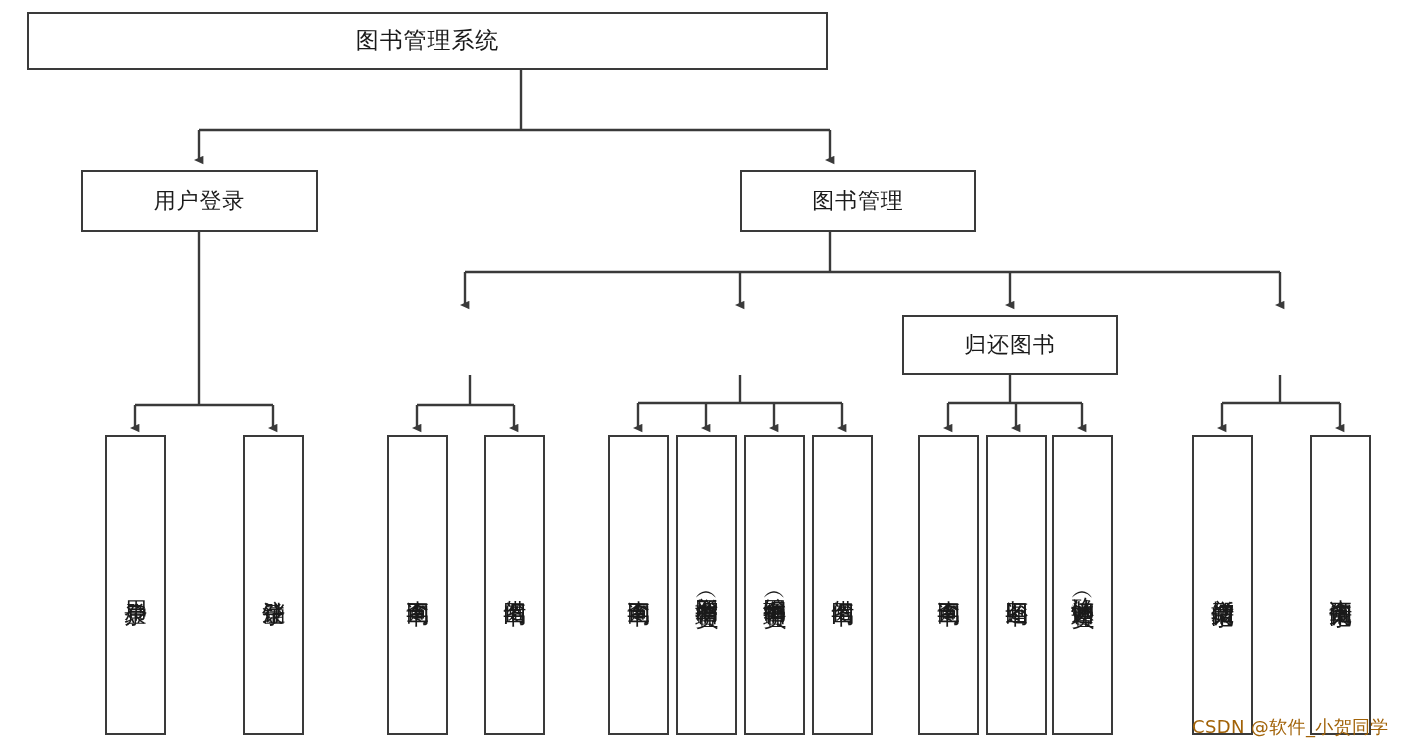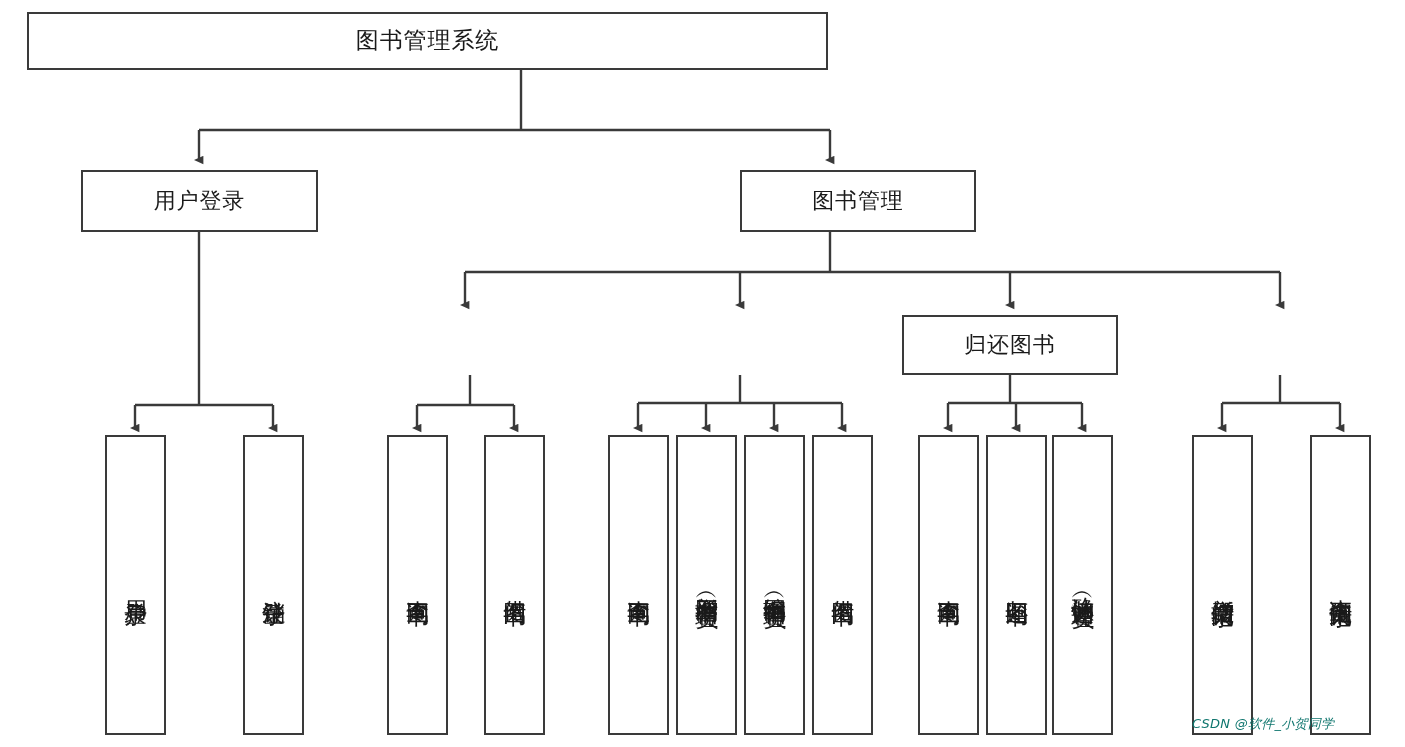--- a/index.html
+++ b/index.html
@@ -52,26 +52,25 @@
   .leaf .node-label {
     writing-mode: vertical-rl;
     text-orientation: upright;
     font-size: 23px;
     line-height: 1.1;
     letter-spacing: 0.06em;
     white-space: nowrap;
   }
   .watermark {
     position: absolute;
-    color: #0f766e;
-    font-size: 13px;
+    color: #a16207;
+    font-size: 18px;
     letter-spacing: 0.02em;
     white-space: nowrap;
     user-select: none;
-    font-style: italic;
   }
 </style>
 </head>
 <body>
 
 <div id="canvas">
 
   <svg id="edges" viewBox="0 0 1405 747" xmlns="http://www.w3.org/2000/svg">
     <defs>
       <marker id="arrow" markerWidth="10" markerHeight="10" refX="4.2" refY="5" orient="auto" markerUnits="userSpaceOnUse">

